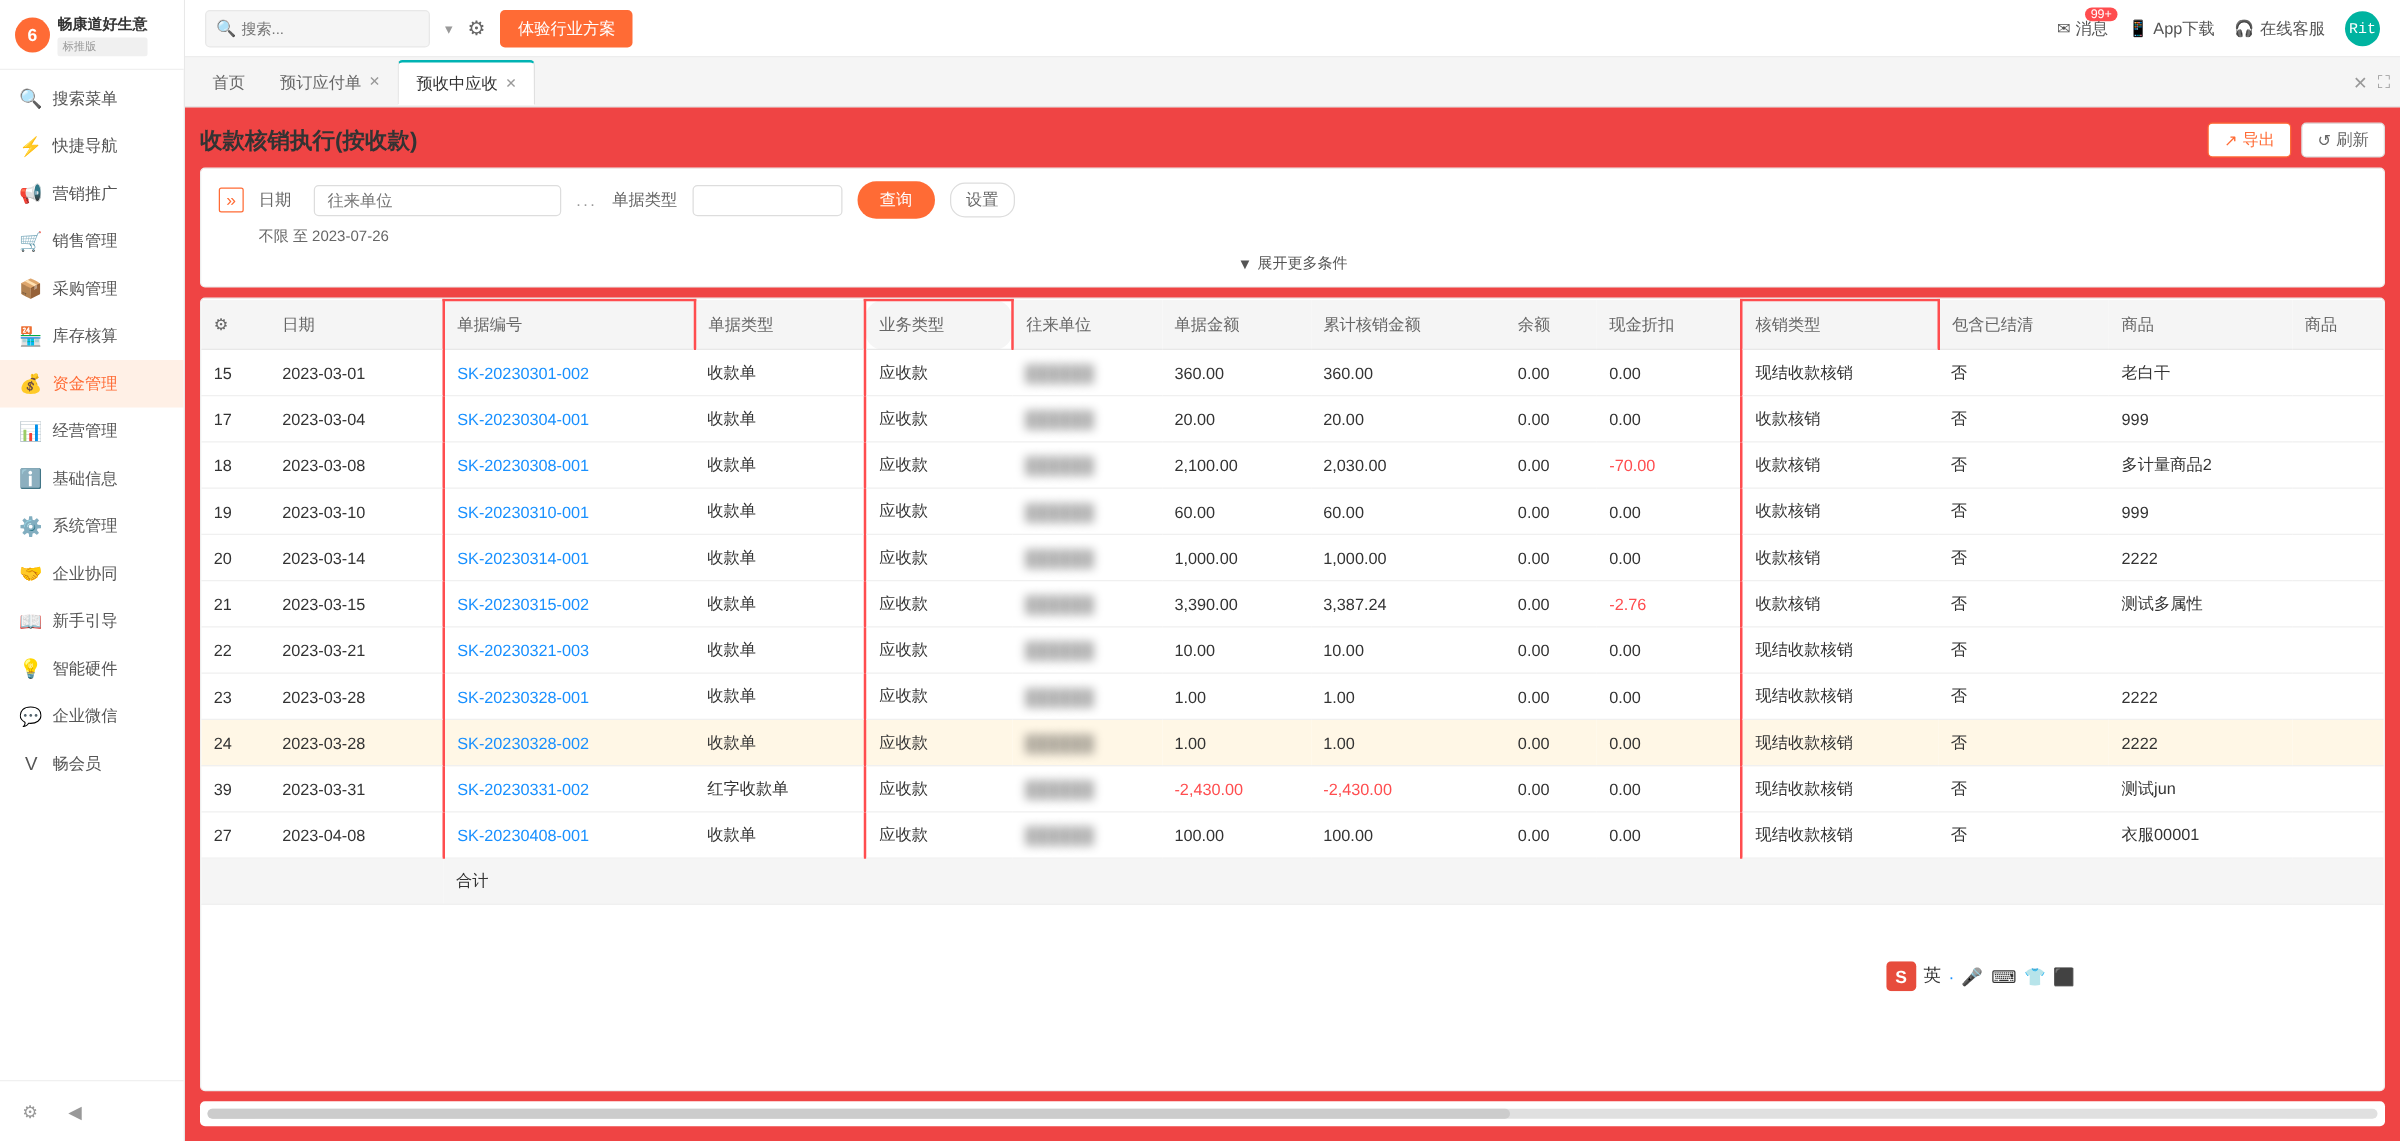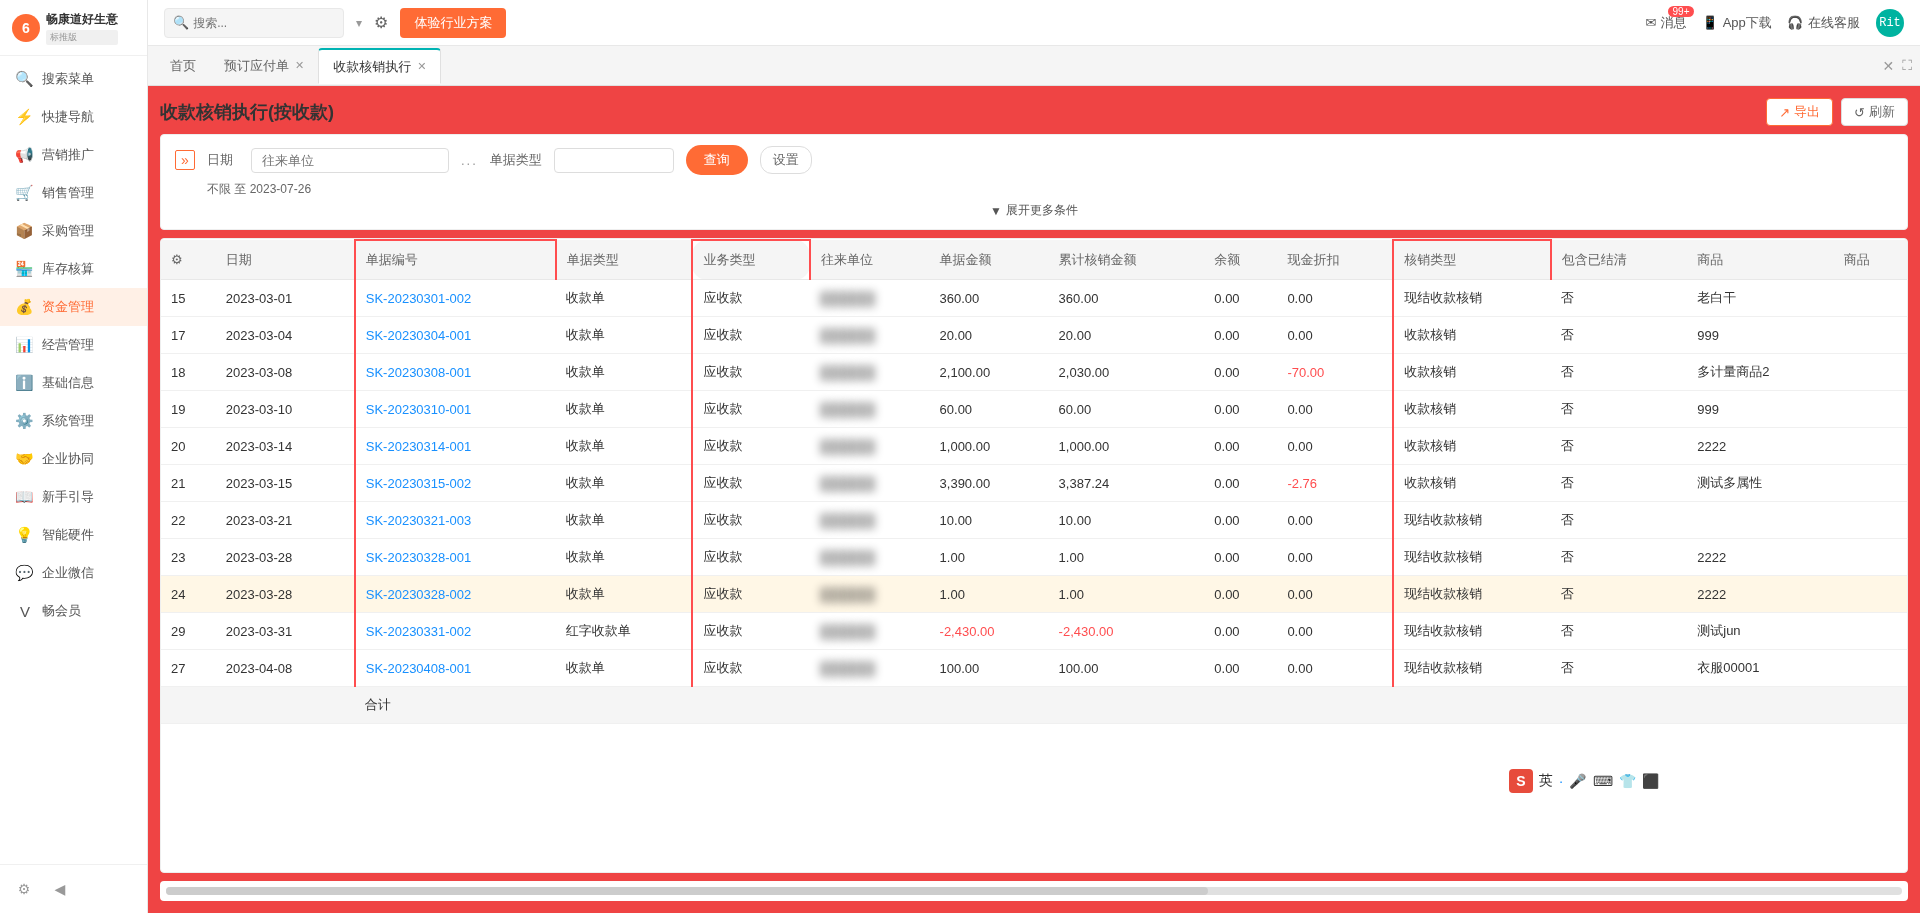--- a/index.html
+++ b/index.html
@@ -191,21 +191,21 @@
 
   <div class="tabbar" id="tab-bar">
     <div class="tab">
         <span>首页</span>
       </div>
       <div class="tab">
         <span>预订应付单</span>
         <span class="tab-close">✕</span>
       </div>
       <div class="tab active" style="background: rgb(255, 255, 255); border-top: 2px solid rgb(0, 179, 179);">
-        <span>收款核销执行</span>
+        <span>预收中应收</span>
         <span class="tab-close">✕</span>
       </div>
       <div class="tabbar-actions" style="margin-left:auto;">
       <span class="tabbar-icon">✕</span>
       <span class="tabbar-icon">⛶</span>
     </div>
   </div>
 
   <div class="page">
 
@@ -409,21 +409,21 @@
               <td>1.00</td>
               <td>1.00</td>
               <td>0.00</td>
               <td>0.00</td>
               <td style="border-left: 2px solid rgb(255, 77, 79);">现结收款核销</td>
               <td>否</td>
               <td>2222</td>
               <td></td>
             </tr>
             <tr>
-              <td>29</td>
+              <td>39</td>
               <td>2023-03-31</td>
               <td style="border-left: 2px solid rgb(255, 77, 79);"><a class="link" href="#">SK-20230331-002</a></td>
               <td>红字收款单</td>
               <td style="border-left: 2px solid rgb(255, 77, 79);">应收款</td>
               <td style="color: transparent; text-shadow: rgba(0, 0, 0, 0.3) 0px 0px 8px; user-select: none;">██████</td>
               <td class="negative">-2,430.00</td>
               <td class="negative">-2,430.00</td>
               <td>0.00</td>
               <td>0.00</td>
               <td style="border-left: 2px solid rgb(255, 77, 79);">现结收款核销</td>

